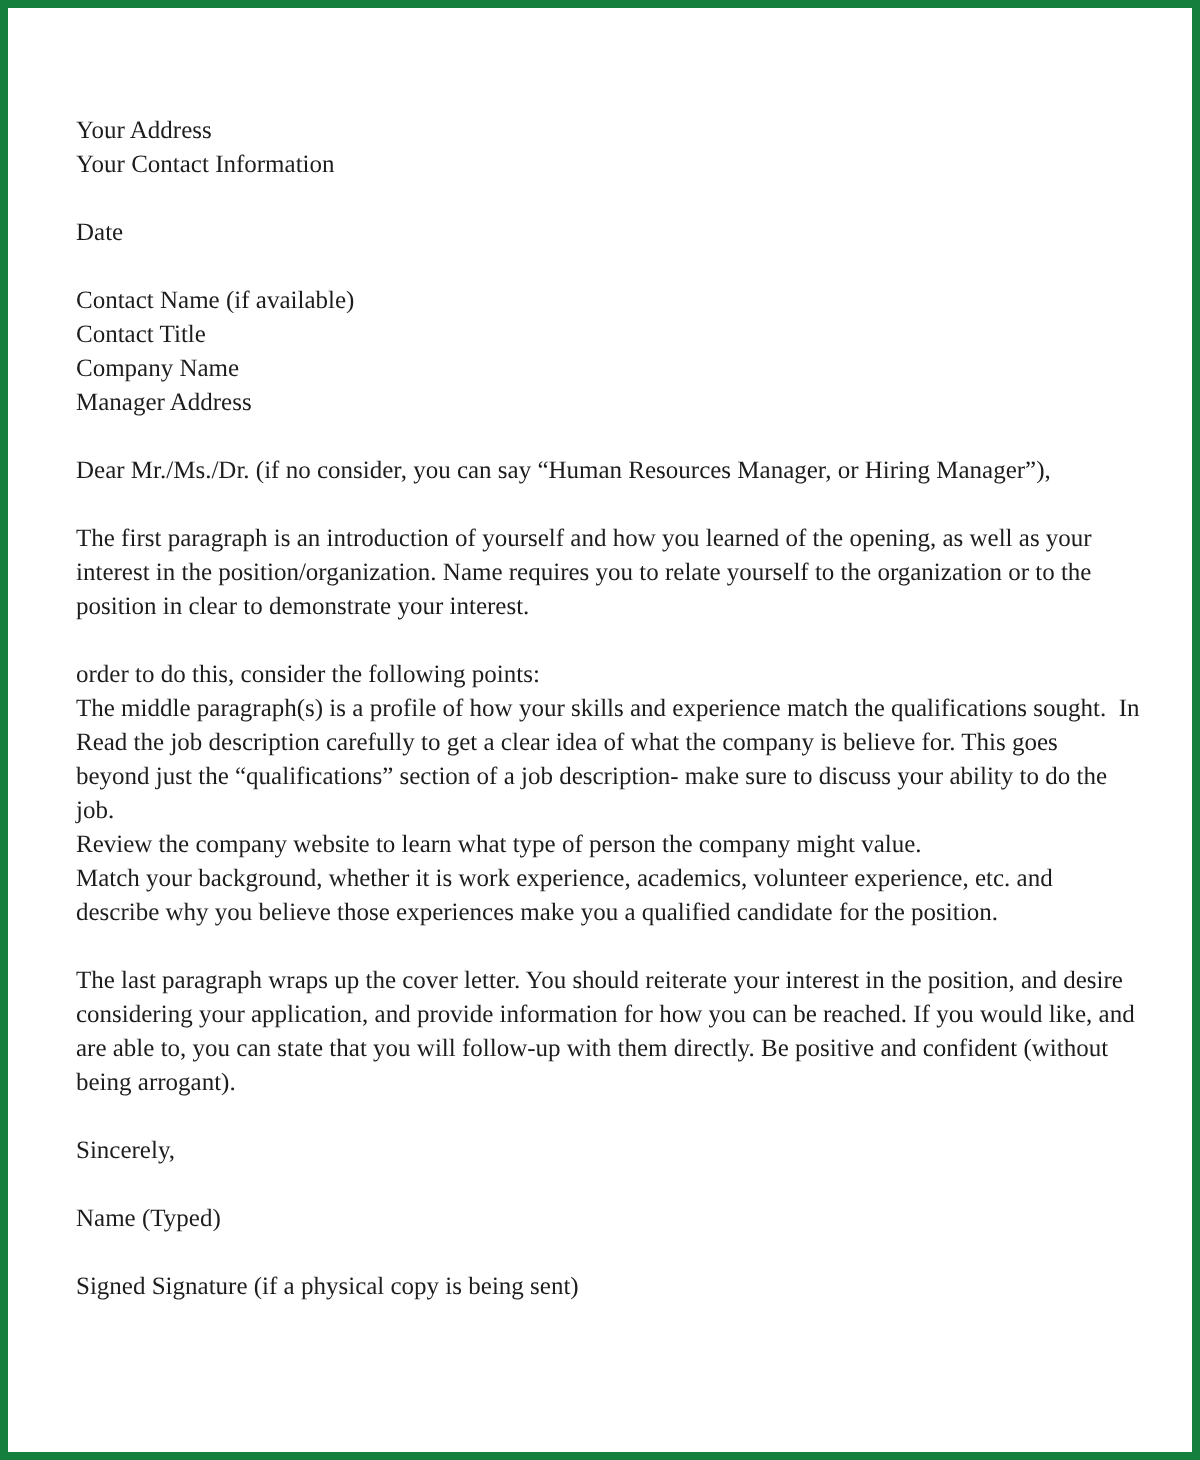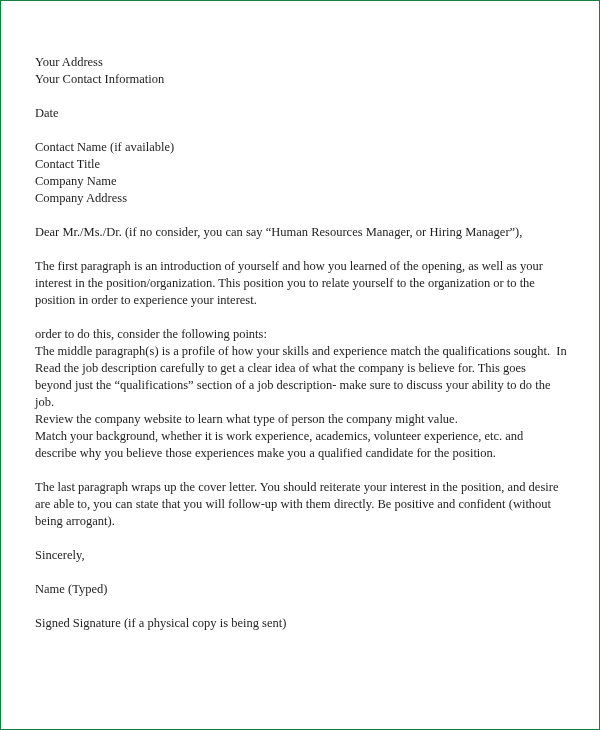--- a/index.html
+++ b/index.html
@@ -7,21 +7,21 @@
     margin: 0;
     padding: 0;
     background: #ffffff;
   }
   .page {
     position: relative;
     width: 600px;
     height: 730px;
     box-sizing: border-box;
     background: #ffffff;
-    border: 1px solid #15803d;
+    border: 4px solid #15803d;
     padding: 53px 30px 0 34px;
     overflow: hidden;
     font-family: "Liberation Serif", "DejaVu Serif", serif;
     color: #1d1d1d;
   }
   .block {
     margin: 0 0 17px 0;
   }
   .line {
     font-size: 12.5px;
@@ -41,46 +41,47 @@
   </div>
 
   <div class="block">
     <div class="line">Date</div>
   </div>
 
   <div class="block">
     <div class="line">Contact Name (if available)</div>
     <div class="line">Contact Title</div>
     <div class="line">Company Name</div>
-    <div class="line">Company Address</div>
+    <div class="line">Manager Address</div>
   </div>
 
   <div class="block">
     <div class="line">Dear Mr./Ms./Dr. (if no consider, you can say “Human Resources Manager, or Hiring Manager”),</div>
   </div>
 
   <div class="block">
     <div class="line">The first paragraph is an introduction of yourself and how you learned of the opening, as well as your</div>
-    <div class="line">interest in the position/organization. This position you to relate yourself to the organization or to the</div>
-    <div class="line">position in order to experience your interest.</div>
+    <div class="line">interest in the position/organization. Name requires you to relate yourself to the organization or to the</div>
+    <div class="line">position in clear to demonstrate your interest.</div>
   </div>
 
   <div class="block">
     <div class="line">order to do this, consider the following points:</div>
     <div class="line">The middle paragraph(s) is a profile of how your skills and experience match the qualifications sought.  In</div>
     <div class="line">Read the job description carefully to get a clear idea of what the company is believe for. This goes</div>
     <div class="line">beyond just the “qualifications” section of a job description- make sure to discuss your ability to do the</div>
     <div class="line">job.</div>
     <div class="line">Review the company website to learn what type of person the company might value.</div>
     <div class="line">Match your background, whether it is work experience, academics, volunteer experience, etc. and</div>
     <div class="line">describe why you believe those experiences make you a qualified candidate for the position.</div>
   </div>
 
   <div class="block">
     <div class="line">The last paragraph wraps up the cover letter. You should reiterate your interest in the position, and desire</div>
+    <div class="line">considering your application, and provide information for how you can be reached. If you would like, and</div>
     <div class="line">are able to, you can state that you will follow-up with them directly. Be positive and confident (without</div>
     <div class="line">being arrogant).</div>
   </div>
 
   <div class="block">
     <div class="line">Sincerely,</div>
   </div>
 
   <div class="block">
     <div class="line">Name (Typed)</div>

